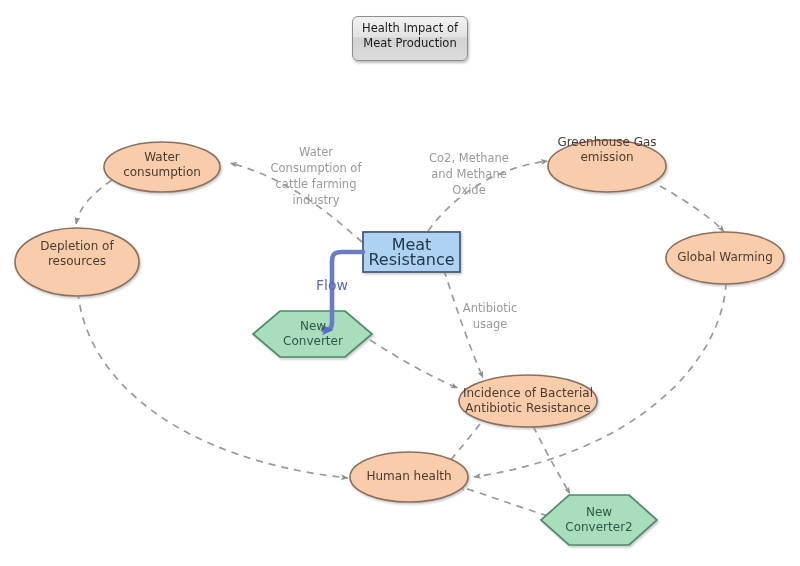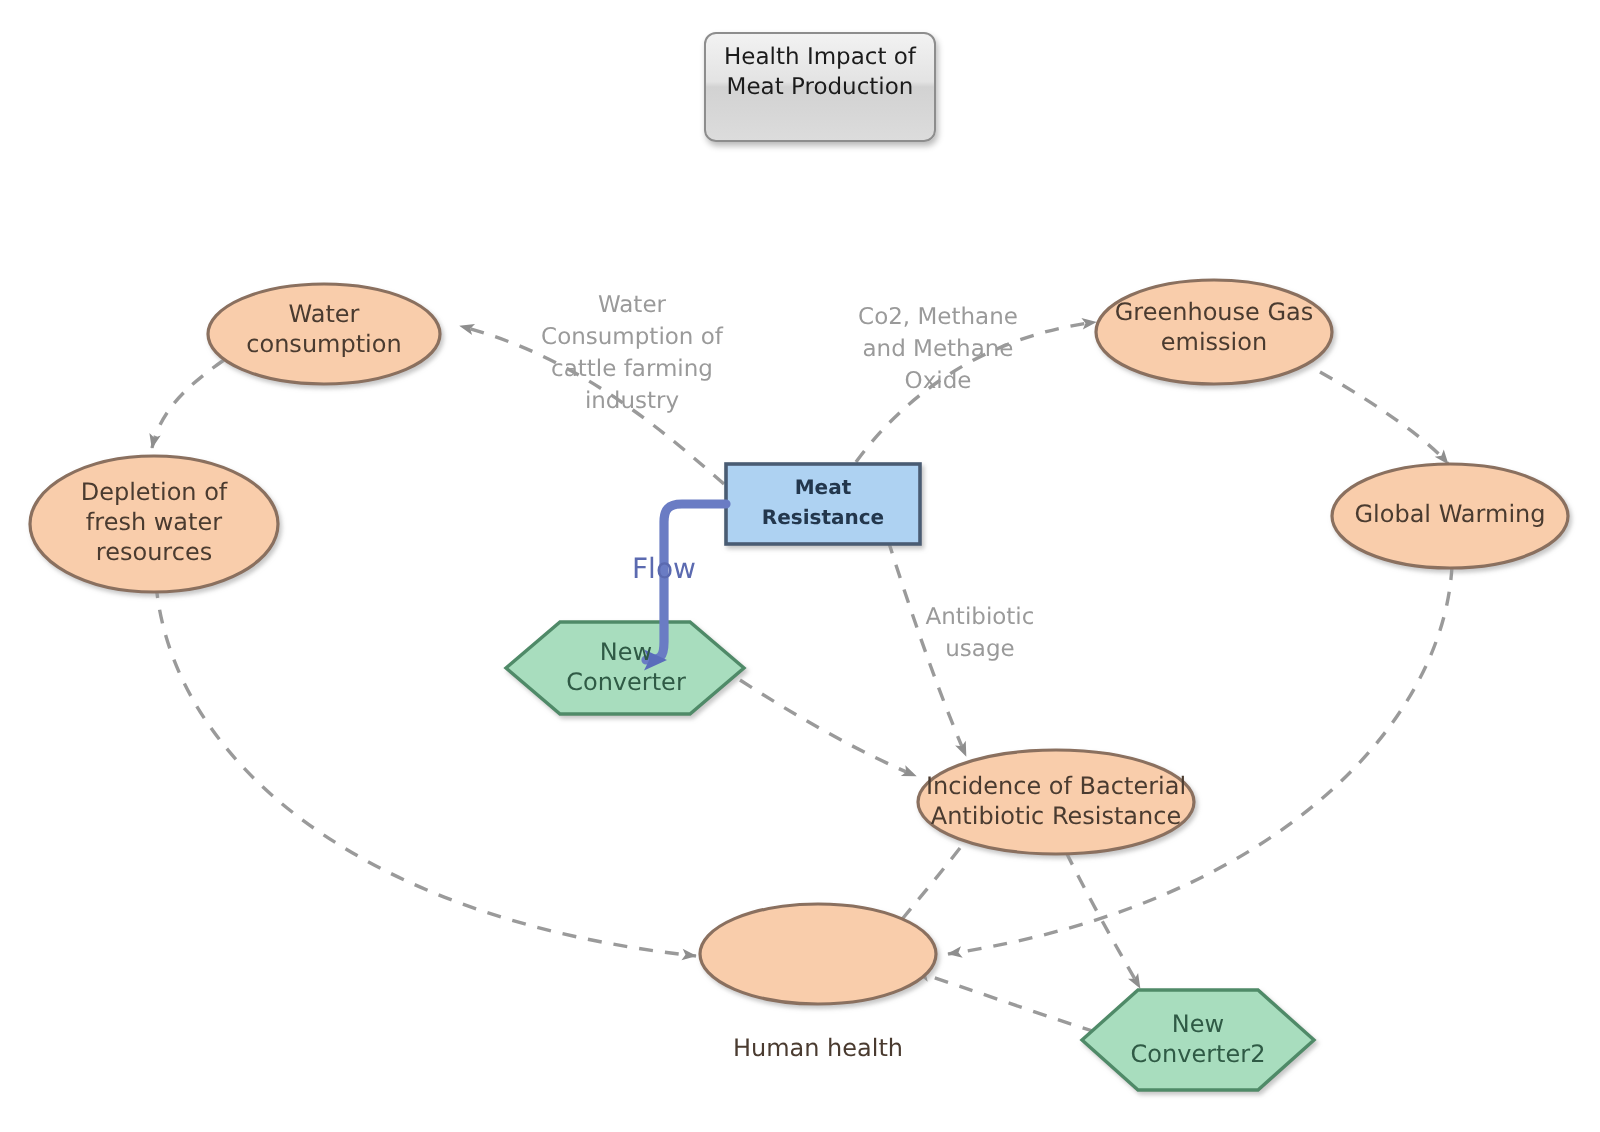--- a/index.html
+++ b/index.html
@@ -22,21 +22,21 @@
     width: 800px;
     height: 566px;
   }
 
   
   .title-chip {
     position: absolute;
     left: 352px;
     top: 16px;
     width: 116px;
-    padding: 4px 8px 19px 8px;
+    padding: 4px 8px 9px 8px;
     box-sizing: border-box;
     border: 1px solid #8d8d8d;
     border-radius: 6px;
     background: linear-gradient(to bottom, #f2f2f2 0%, #e3e3e3 45%, #d2d2d2 50%, #dcdcdc 100%);
     box-shadow: 1px 2px 3px rgba(0,0,0,0.28);
     text-align: center;
     font-family: "DejaVu Sans", sans-serif;
     font-size: 11.5px;
     line-height: 15px;
     color: #1b1b1b;
@@ -50,21 +50,21 @@
     text-align: center;
     font-family: "DejaVu Sans", sans-serif;
     color: #3a3028;
     z-index: 20;
     pointer-events: none;
     white-space: nowrap;
   }
   .node-label .l { display: block; }
 
   .lbl-ellipse { font-size: 12px; line-height: 15px; color: #4a3b30; }
-  .lbl-box     { font-size: 10px; line-height: 15px; color: #23374d; font-weight: bold; }
+  .lbl-box     { font-size: 16px; line-height: 15px; color: #23374d; }
   .lbl-hex     { font-size: 12px; line-height: 15px; color: #2f5a45; }
 
   
   .edge-label {
     position: absolute;
     text-align: center;
     font-family: "DejaVu Sans", sans-serif;
     font-size: 11.5px;
     line-height: 16px;
     color: #9a9a9a;
@@ -151,49 +151,48 @@
   <span class="tline">Meat Production</span>
 </div>
 
 <div class="node-label lbl-ellipse" style="left:92px; top:150px; width:140px;">
   <span class="l">Water</span>
   <span class="l">consumption</span>
 </div>
 
 <div class="node-label lbl-ellipse" style="left:7px; top:239px; width:140px;">
   <span class="l">Depletion of</span>
-  <span class="l">fresh water</span>
   <span class="l">resources</span>
 </div>
 
 <div class="node-label lbl-box" style="left:362px; top:237px; width:99px;">
   <span class="l">Meat</span>
   <span class="l">Resistance</span>
 </div>
 
-<div class="node-label lbl-ellipse" style="left:537px; top:149px; width:140px;">
+<div class="node-label lbl-ellipse" style="left:537px; top:135px; width:140px;">
   <span class="l">Greenhouse Gas</span>
   <span class="l">emission</span>
 </div>
 
 <div class="node-label lbl-ellipse" style="left:655px; top:250px; width:140px;">
   <span class="l">Global Warming</span>
 </div>
 
 <div class="node-label lbl-hex" style="left:243px; top:319px; width:140px;">
   <span class="l">New</span>
   <span class="l">Converter</span>
 </div>
 
 <div class="node-label lbl-ellipse" style="left:448px; top:386px; width:160px;">
   <span class="l">Incidence of Bacterial</span>
   <span class="l">Antibiotic Resistance</span>
 </div>
 
-<div class="node-label lbl-ellipse" style="left:339px; top:469px; width:140px;margin-top:48px;">
+<div class="node-label lbl-ellipse" style="left:339px; top:469px; width:140px;">
   <span class="l">Human health</span>
 </div>
 
 <div class="node-label lbl-hex" style="left:529px; top:505px; width:140px;">
   <span class="l">New</span>
   <span class="l">Converter2</span>
 </div>
 
 <div class="edge-label" style="left:249px; top:144px; width:134px;">
   <span class="l">Water</span>

